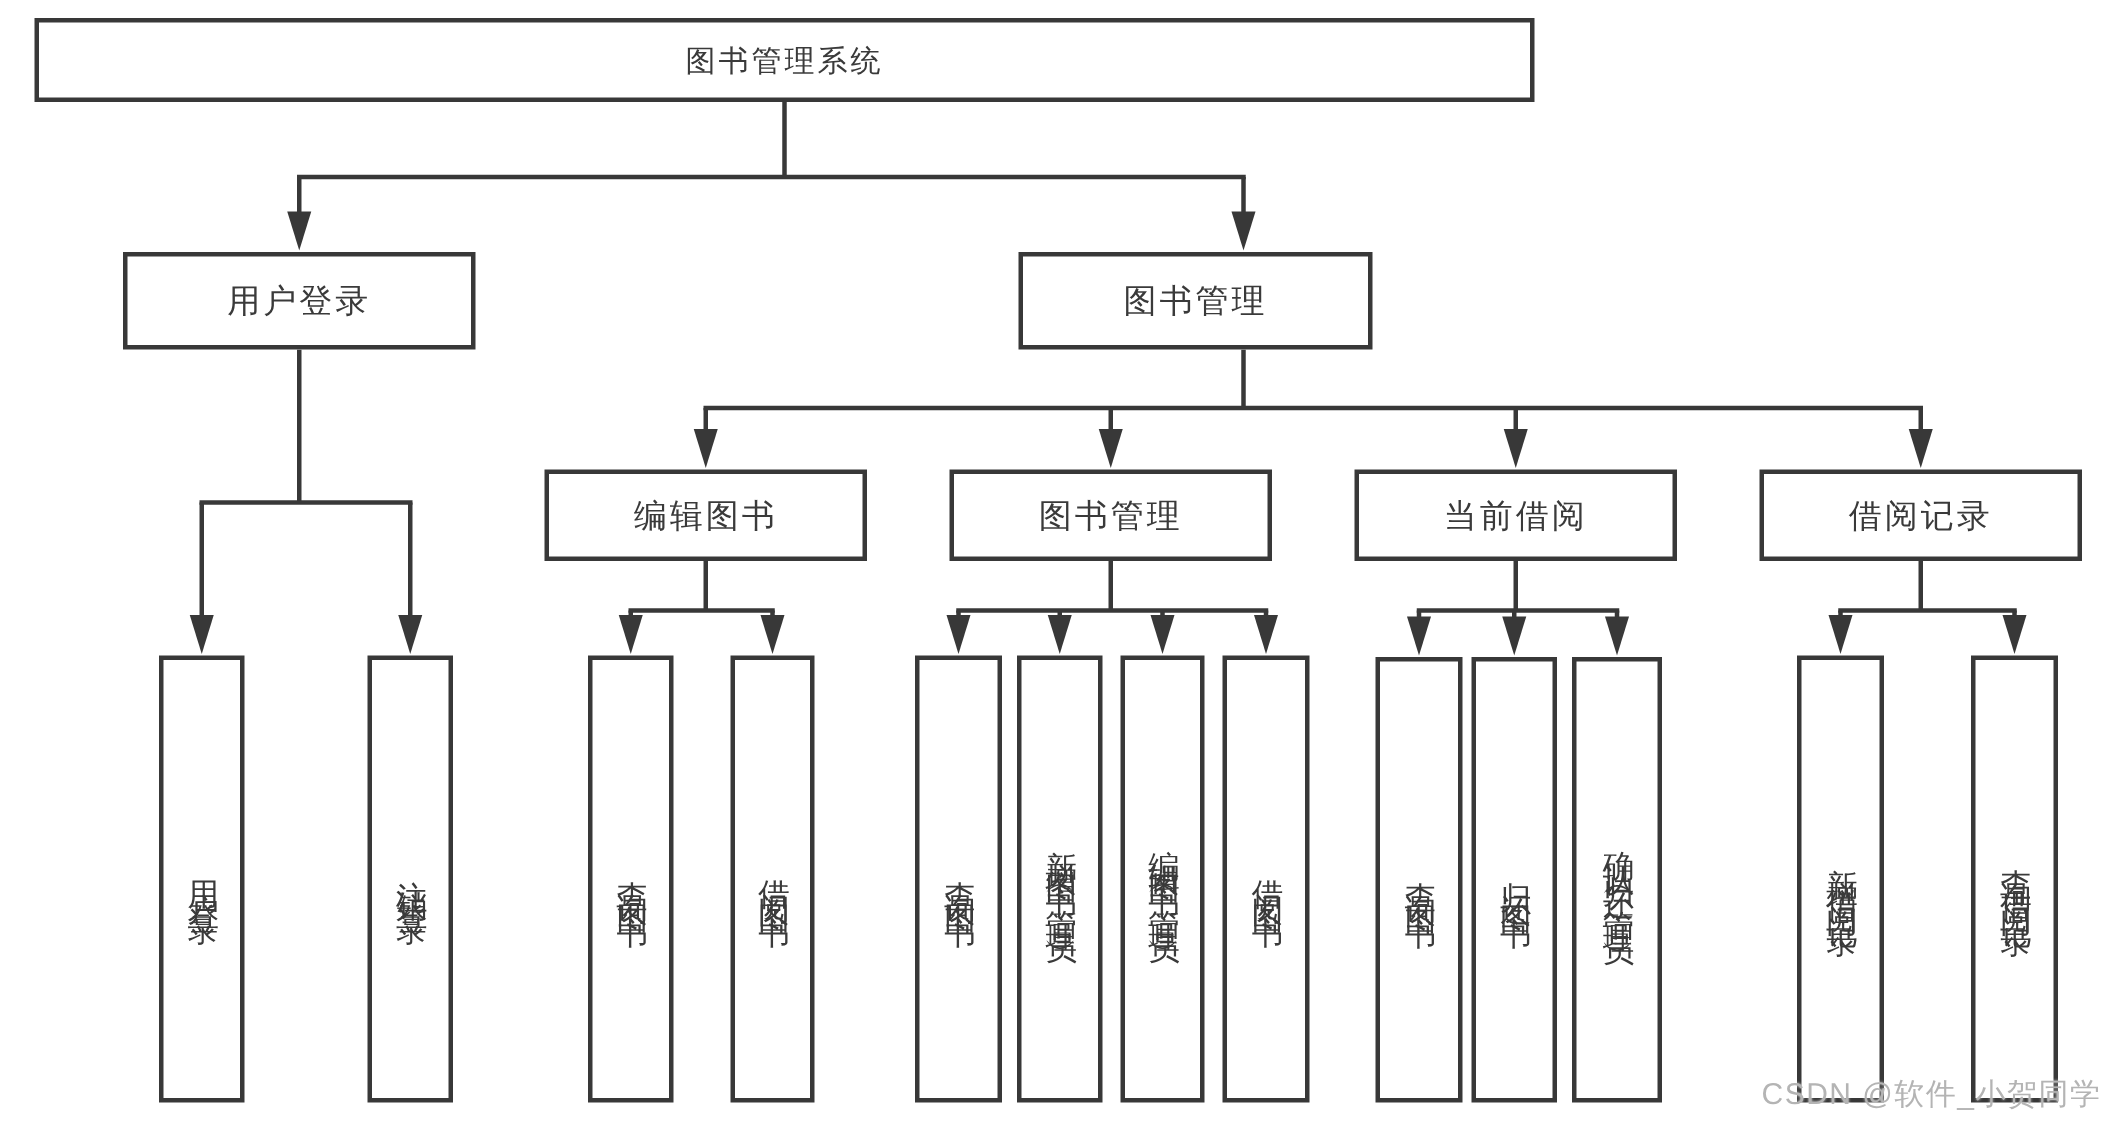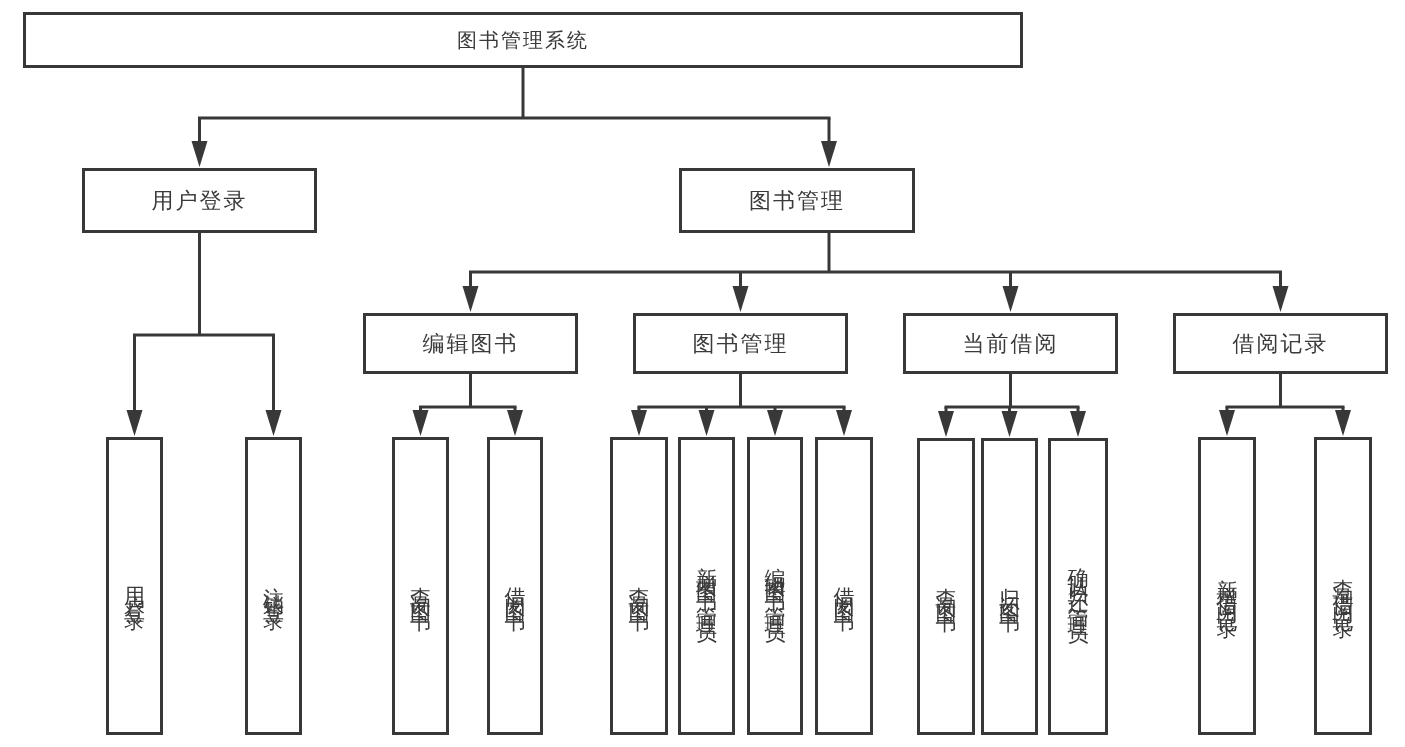--- a/index.html
+++ b/index.html
@@ -121,13 +121,14 @@
       <div class="node leaf" style="left: 610px; top: 437px; width: 58px; height: 298px;">查询图书</div>
       <div class="node leaf" style="left: 678px; top: 437px; width: 57px; height: 298px;">新增图书（管理员）</div>
       <div class="node leaf" style="left: 747px; top: 437px; width: 56px; height: 298px;">编辑图书（管理员）</div>
       <div class="node leaf" style="left: 815px; top: 437px; width: 58px; height: 298px;">借阅图书</div>
       <div class="node leaf" style="left: 917px; top: 438px; width: 58px; height: 297px;">查询图书</div>
       <div class="node leaf" style="left: 981px; top: 438px; width: 57px; height: 297px;">归还图书</div>
       <div class="node leaf" style="left: 1048px; top: 438px; width: 60px; height: 297px;">确认归还（管理员）</div>
       <div class="node leaf" style="left: 1198px; top: 437px; width: 58px; height: 298px;">新增借阅记录</div>
       <div class="node leaf" style="left: 1314px; top: 437px; width: 58px; height: 298px;">查询借阅记录</div>
     </div>
+  <div class="watermark">CSDN @软件_小贺同学</div>
 </div>
 
 </body></html>

